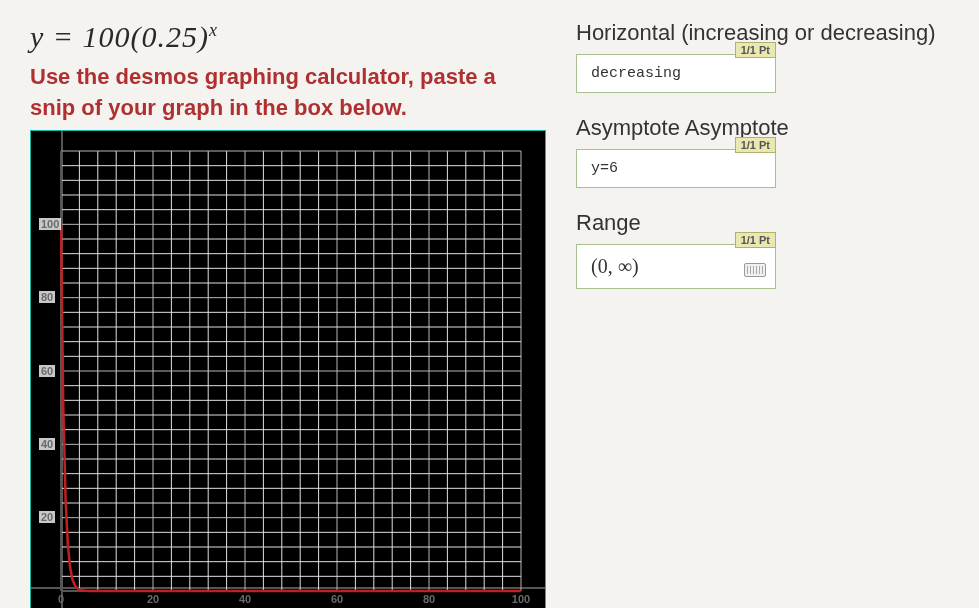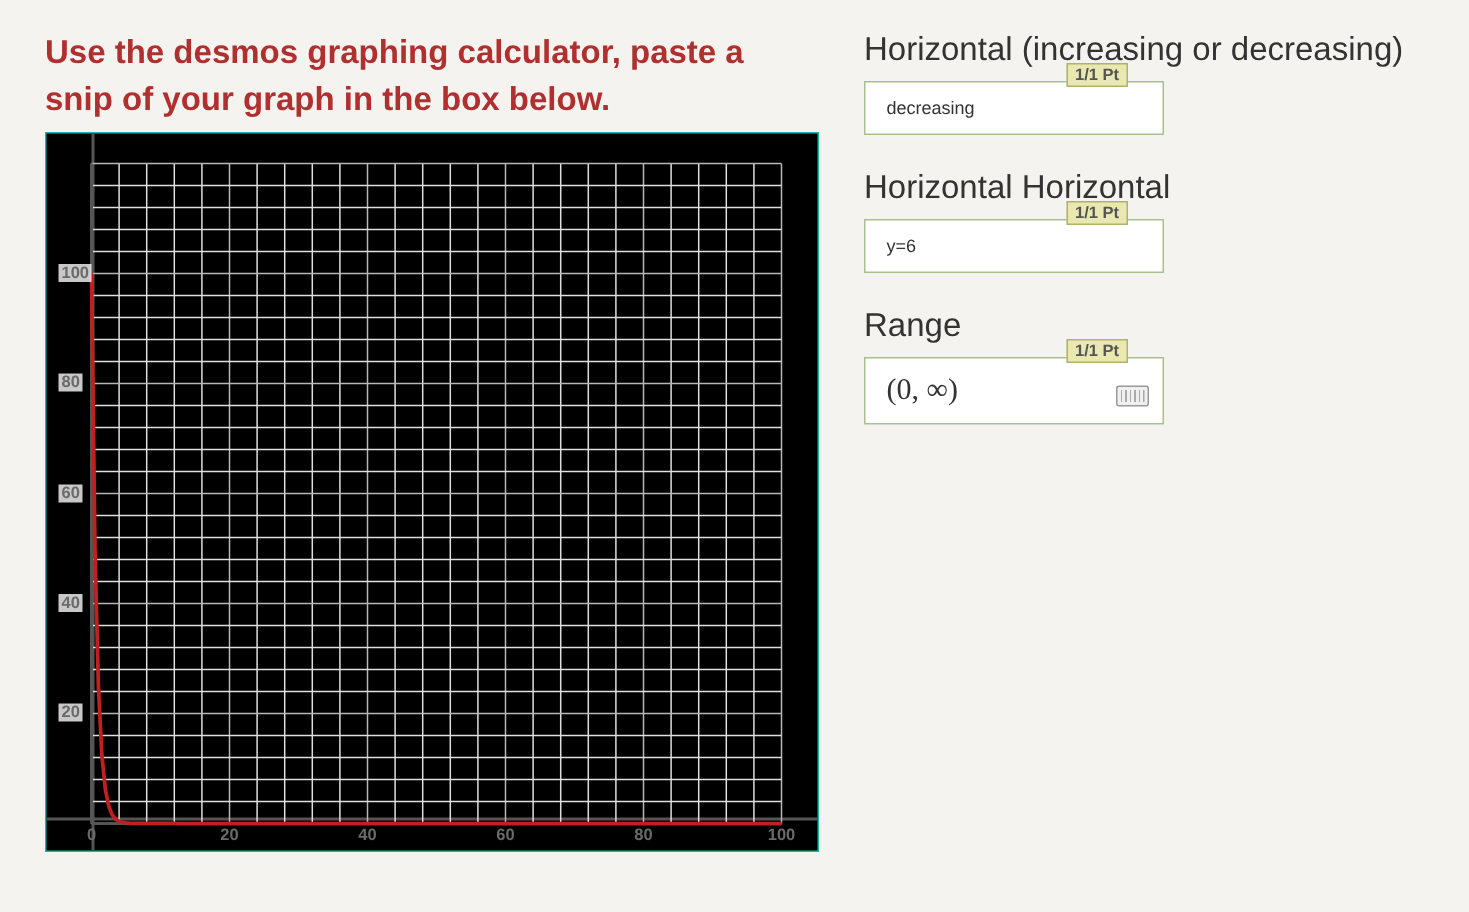--- a/index.html
+++ b/index.html
@@ -55,36 +55,36 @@
     }
     .answer-box {
       position: relative;
       display: inline-block;
       min-width: 200px;
     }
     .answer-filled {
       border: 1px solid #a8c090;
       background: #fff;
       padding: 10px 14px;
-      font-family: Liberation Sans, sans-serif;
-      font-size: 12px;
+      font-family: Liberation Mono, monospace;
+      font-size: 15px;
       color: #333;
       min-width: 200px;
     }
     .answer-empty {
       border: 2px dashed #5aa85a;
       background: transparent;
       padding: 18px 14px;
       min-width: 230px;
       min-height: 42px;
     }
     .pts-badge {
       position: absolute;
       top: -12px;
-      right: 24px;
+      right: 0;
       background: #e8e8b0;
       border: 1px solid #b0b070;
       font-size: 11px;
       font-family: Arial, sans-serif;
       font-weight: bold;
       padding: 1px 5px;
       color: #555;
     }
     .kbd-icon {
       position: absolute;
@@ -101,20 +101,23 @@
       position: absolute;
       left: 2px; right: 2px; top: 2px; bottom: 2px;
       background: repeating-linear-gradient(90deg, #aaa 0 1px, transparent 1px 3px);
     }
     .range-text { font-family: 'Times New Roman', serif; font-size: 20px; }
   </style>
 </head>
 <body>
 
 <div class="left-col">
+  <div class="equation">
+    <span>y = 100(0.25)</span><span class="sup">x</span>
+  </div>
   <div class="instruction">Use the desmos graphing calculator, paste a snip of your graph in the box below.</div>
 
   <div class="graph-box">
 
     <div class="grid-line-v axis" style="left:30px"></div>
     <div class="grid-line-h axis" style="bottom:20px"></div>
 
     <svg class="curve" width="500" height="480">
       <g id="grid">
           <line x1="30" y1="20" x2="30" y2="460" stroke="#b8b6b6" stroke-width="1"></line>
@@ -199,21 +202,21 @@
     <div class="field-label">Horizontal (increasing or decreasing)</div>
     <div class="answer-box">
       <div class="pts-badge">1/1 Pt</div>
       <div class="answer-filled">decreasing</div>
     </div>
   </div>
 
 
 
   <div class="field-group">
-    <div class="field-label">Horizontal Horizontal</div>
+    <div class="field-label">Asymptote Asymptote</div>
     <div class="answer-box">
       <div class="pts-badge">1/1 Pt</div>
       <div class="answer-filled">y=6</div>
     </div>
   </div>
 
   <div class="field-group">
     <div class="field-label">Range</div>
     <div class="answer-box">
       <div class="pts-badge">1/1 Pt</div>

